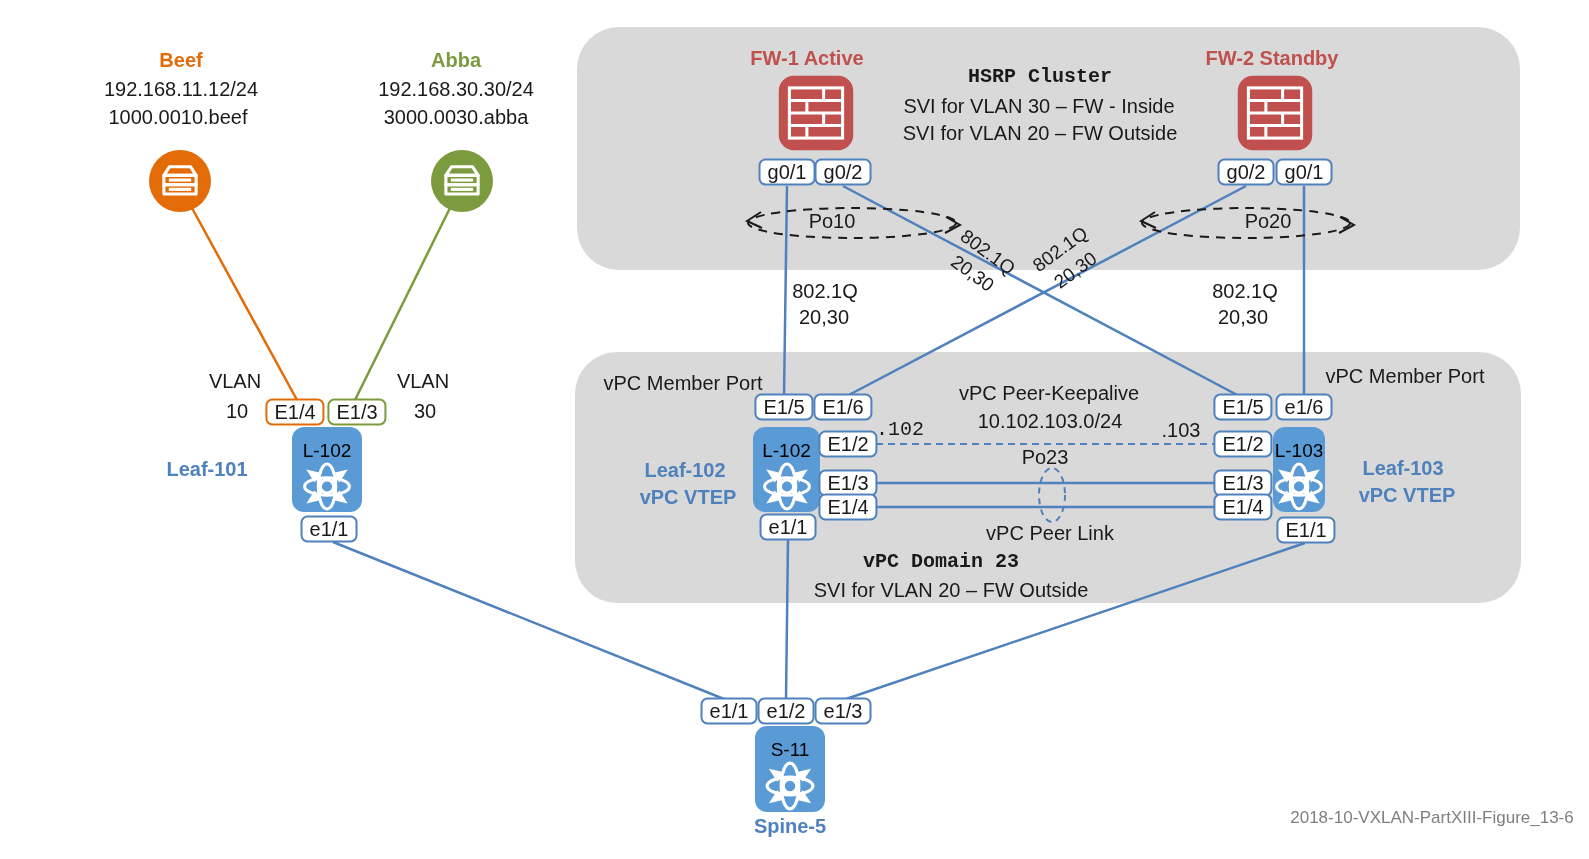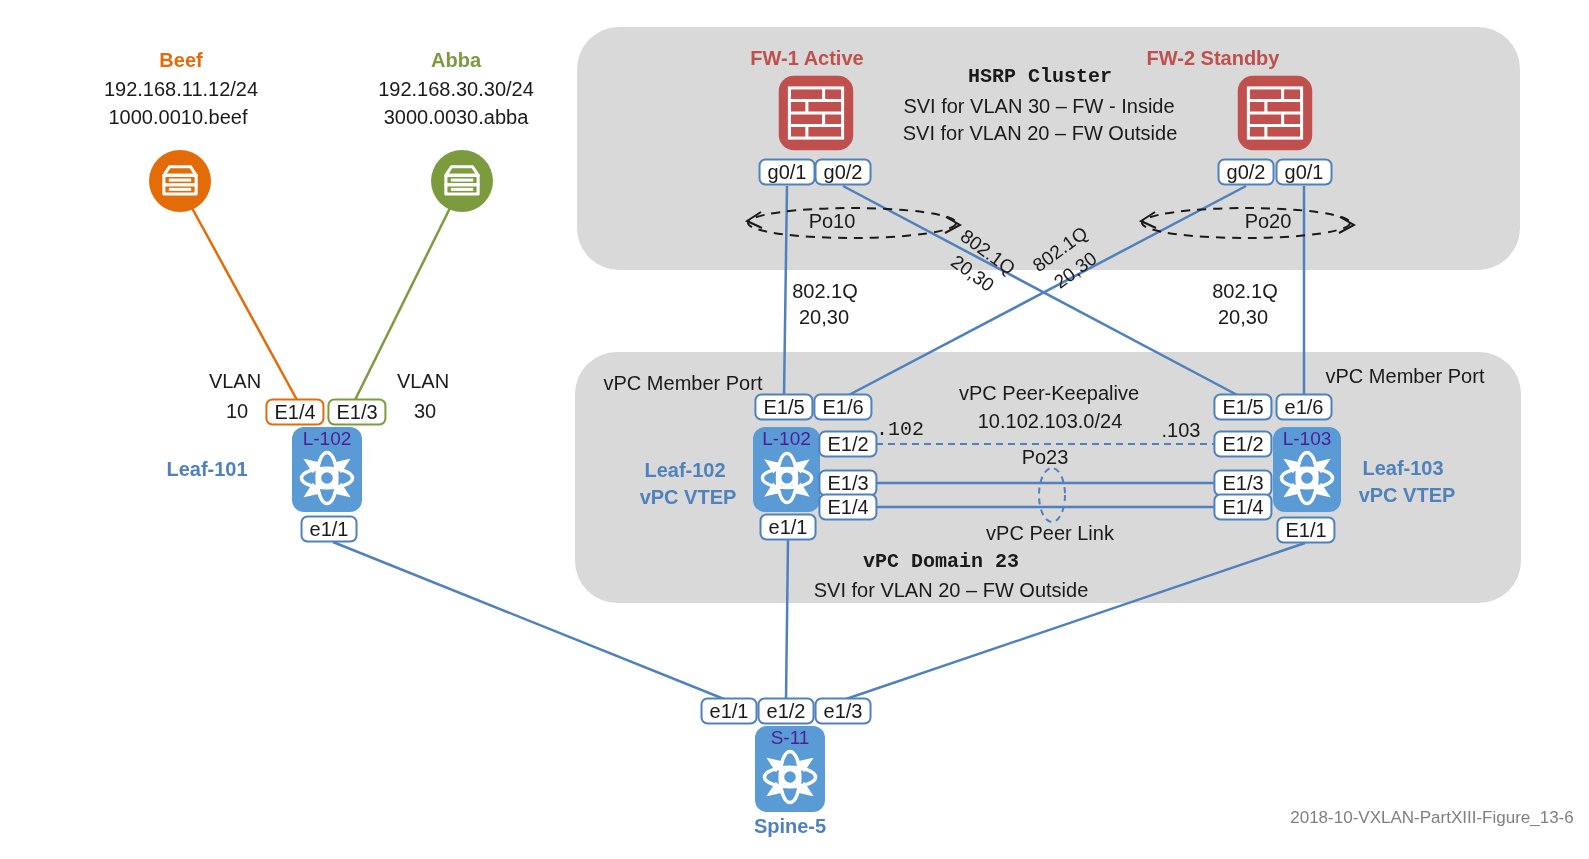--- a/index.html
+++ b/index.html
@@ -14,21 +14,21 @@
   .orange-t{color:#E36C09;font-weight:bold;}
   .green-t{color:#7C9B3E;font-weight:bold;}
   .red-t{color:#C0504D;font-weight:bold;}
   .gray-t{color:#7F7F7F;font-size:17px;text-align:right;}
   .port{position:absolute;transform:translate(-50%,-50%);background:#fff;border:2px solid #4F81BD;
         border-radius:7px;font-size:20px;line-height:23px;padding:0 7px;white-space:nowrap;z-index:4;}
   .port.ob{border-color:#E36C09;}
   .port.gb{border-color:#7C9B3E;}
   .node{position:absolute;background:#5B9BD5;border-radius:12px;display:flex;flex-direction:column;
         align-items:center;z-index:3;}
-  .node .tag{color:#4c1d95;font-size:19px;line-height:20px;margin-top:2px;}
+  .node .tag{color:#000000;font-size:19px;line-height:20px;margin-top:14px;}
   .circle{position:absolute;border-radius:50%;z-index:3;}
   .icon-abs{position:absolute;z-index:3;}
   .rot{position:absolute;font-size:19px;line-height:26px;text-align:center;white-space:nowrap;z-index:3;}
 </style>
 </head>
 <body>
 
 <div class="stage">
 
   <div class="graybox" style="left:577px;top:27px;width:943px;height:243px;"></div>
@@ -103,21 +103,21 @@
           <line x1="38" y1="33.5" x2="38" y2="50"></line>
         <line x1="60" y1="50" x2="60" y2="66.5"></line>
           <line x1="38" y1="66.5" x2="38" y2="83"></line>
       </g>
     </svg>
   </div>
   <div class="port" style="left:787px;top:172px;">g0/1</div>
   <div class="port" style="left:843px;top:172px;">g0/2</div>
   <div class="lbl" style="left:832px;top:221px;">Po10</div>
 
-  <div class="lbl red-t" style="left:1213px;top:58px;">FW-2 Standby</div>
+  <div class="lbl red-t" style="left:1272px;top:58px;">FW-2 Standby</div>
   <div class="icon-abs" style="left:1237px;top:75px;">
     <svg viewBox="0 0 100 100" width="76" height="76">
       <rect x="1" y="1" width="98" height="98" rx="20" fill="#C0504D"></rect>
       <g stroke="#fff" stroke-width="4" fill="none">
         <rect x="15" y="17" width="70" height="66"></rect>
         <line x1="15" y1="33.5" x2="85" y2="33.5"></line>
           <line x1="15" y1="50" x2="85" y2="50"></line>
         <line x1="15" y1="66.5" x2="85" y2="66.5"></line>
         <line x1="60" y1="17" x2="60" y2="33.5"></line>
           <line x1="38" y1="33.5" x2="38" y2="50"></line>
@@ -199,21 +199,21 @@
   <div class="port" style="left:848px;top:483px;">E1/3</div>
   <div class="port" style="left:848px;top:507px;">E1/4</div>
   <div class="port" style="left:788px;top:527px;">e1/1</div>
   <div class="lbl blue" style="left:685px;top:470px;">Leaf-102</div>
   <div class="lbl blue" style="left:688px;top:497px;">vPC VTEP</div>
   <div class="lbl" style="left:900px;top:430px;font-family:Liberation Mono, monospace;">.102</div>
 
   <div class="lbl" style="left:1405px;top:376px;">vPC Member Port</div>
   <div class="port" style="left:1243px;top:407px;">E1/5</div>
   <div class="port" style="left:1304px;top:407px;">e1/6</div>
-  <div class="node" style="left:1273px;top:427px;width:68px;height:85px;">
+  <div class="node" style="left:1273px;top:427px;width:52px;height:85px;">
     <div class="tag">L-103</div>
     <svg viewBox="0 0 100 100" width="58" height="58">
       <ellipse cx="50" cy="50" rx="44" ry="17" fill="none" stroke="#fff" stroke-width="6"></ellipse>
       <ellipse cx="50" cy="50" rx="17" ry="44" fill="none" stroke="#fff" stroke-width="6"></ellipse>
       <g stroke="#fff" stroke-width="7" fill="#fff">
         <line x1="40" y1="41" x2="28" y2="31"></line>
           <polygon points="17,22 34,26 26,36"></polygon>
         <line x1="60" y1="41" x2="72" y2="31"></line>
           <polygon points="83,22 66,26 74,36"></polygon>
         <line x1="40" y1="59" x2="28" y2="69"></line>

